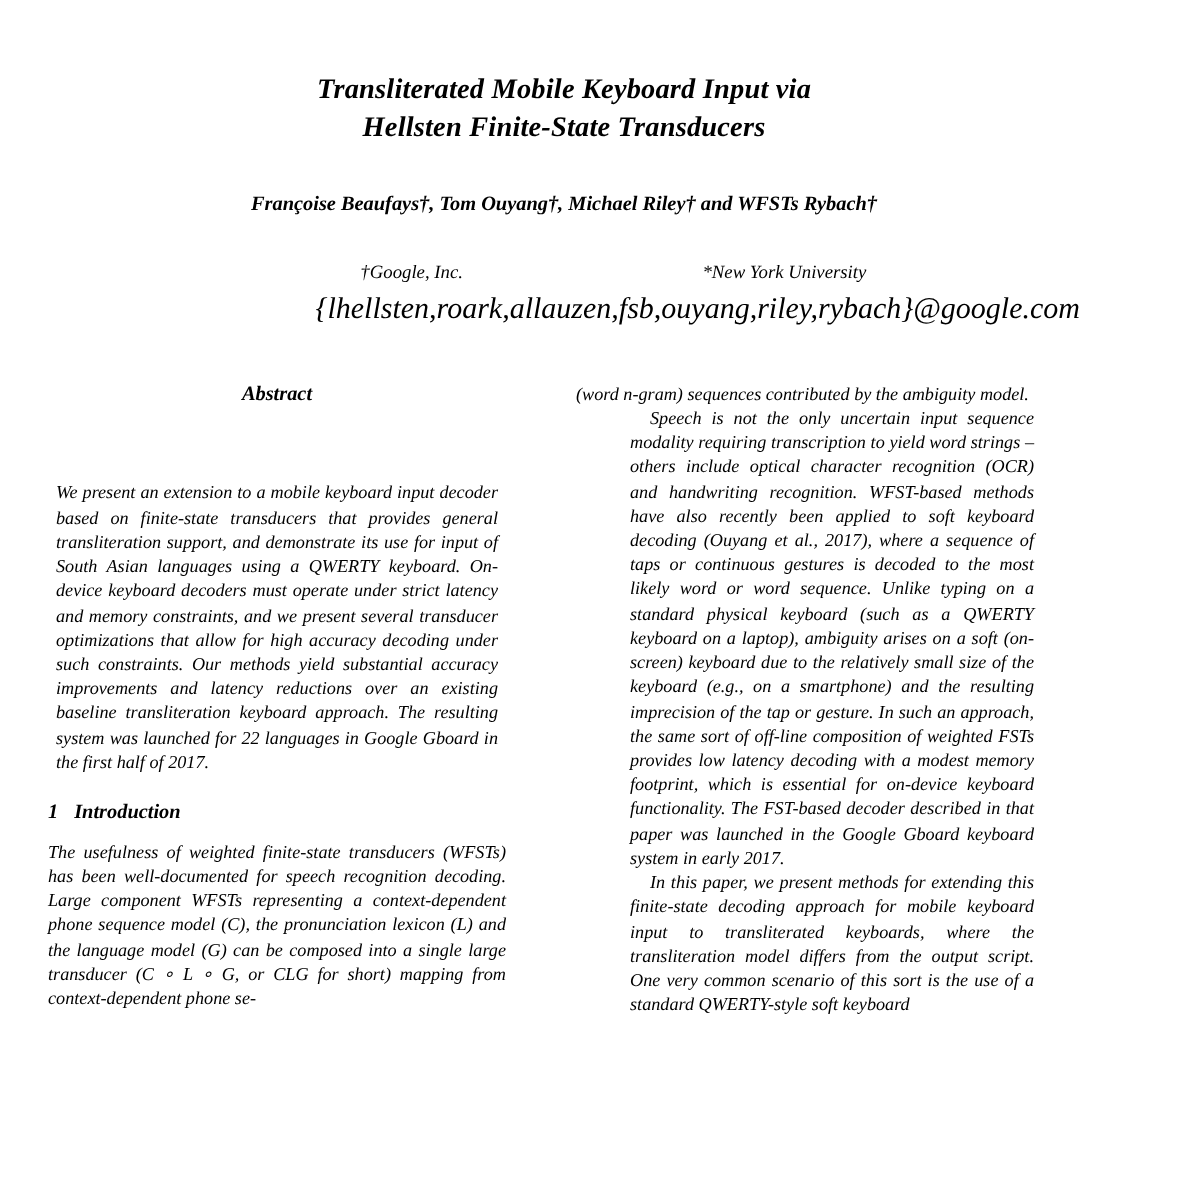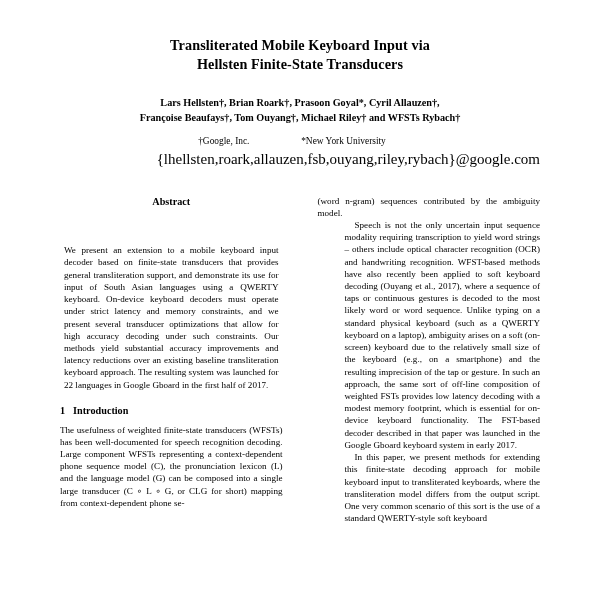--- a/index.html
+++ b/index.html
@@ -11,22 +11,23 @@
     height: 600px;
     background: #ffffff;
     font-family: "Liberation Serif", serif;
     color: #000000;
     overflow: hidden;
   }
   .page {
     width: 600px;
     height: 513px;
     box-sizing: border-box;
-    padding: 28px 60px 0 60px;
+    padding: 28px 60px 0 24px;
     position: relative;
+    font-style: italic;
   }
   .title {
     text-align: center;
     font-size: 14.2px;
     font-weight: bold;
     line-height: 1.35;
     margin: 8px 0 0 0;
     letter-spacing: 0.1px;
   }
   .title-line {
@@ -52,21 +53,22 @@
     display: block;
   }
   .affil .left-aff {
     display: inline-block;
     width: 150px;
     text-align: center;
   }
   .affil .right-aff {
     display: inline-block;
     width: 150px;
-    text-align: left;
+    text-align: right;
+    margin-top: 11px;
   }
   .emails {
     text-align: right;
     font-size: 15px;
     line-height: 1.5;
   }
   .cols {
     margin-top: 24px;
     display: flex;
     gap: 35px;
@@ -112,21 +114,20 @@
 <body>
 
 <div class="page">
 
   <div class="title">
     <span class="title-line">Transliterated Mobile Keyboard Input via</span>
     <span class="title-line">Hellsten Finite-State Transducers</span>
   </div>
 
   <div class="authors">
-    <span class="aline">Lars Hellsten†, Brian Roark†, Prasoon Goyal*, Cyril Allauzen†,</span>
     <span class="aline">Françoise Beaufays†, Tom Ouyang†, Michael Riley† and WFSTs Rybach†</span>
   </div>
 
   <div class="affil">
     <span class="two-col">
       <span class="left-aff">†Google, Inc.</span>
       <span class="right-aff">*New York University</span>
     </span>
   </div>
 

